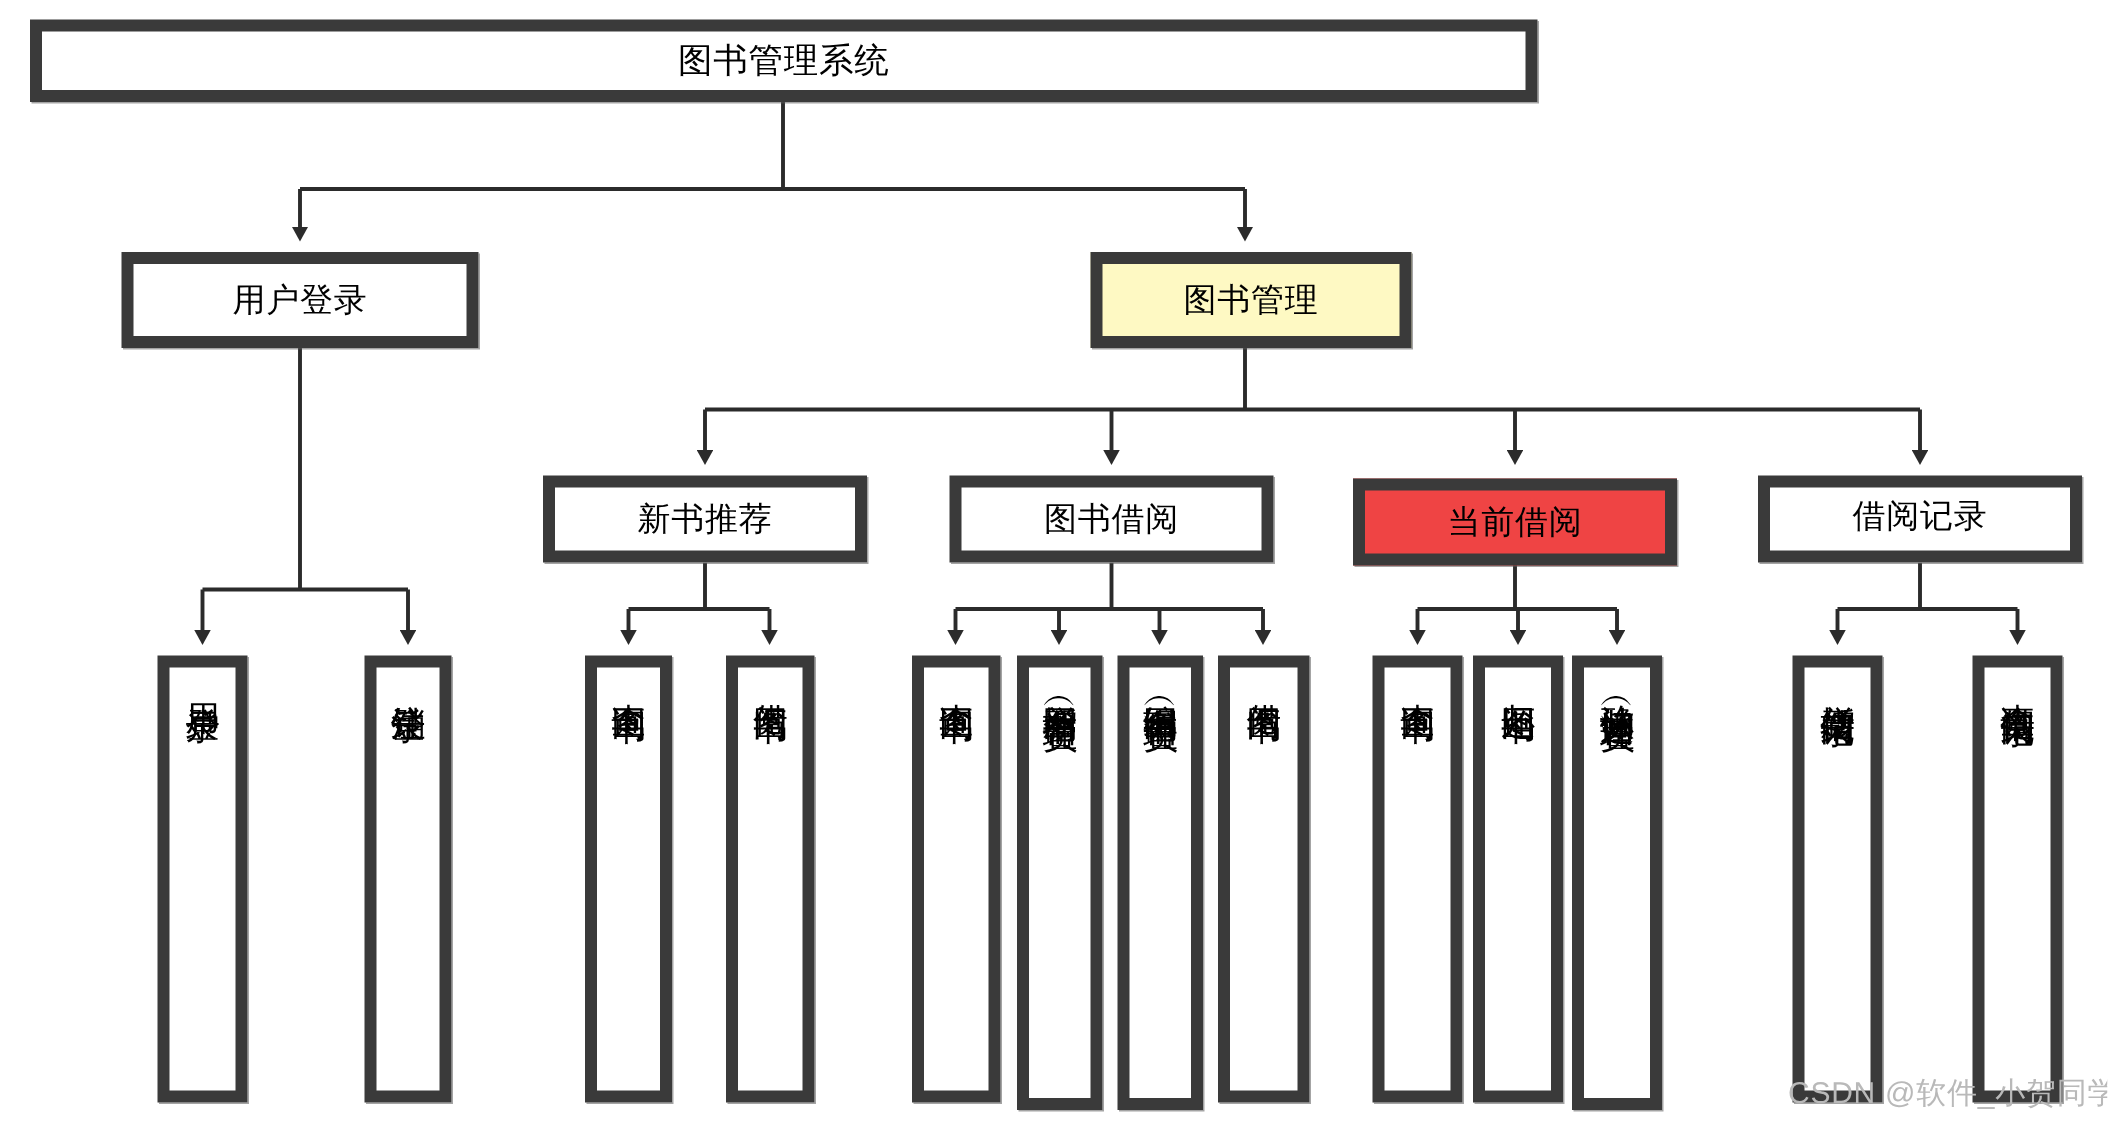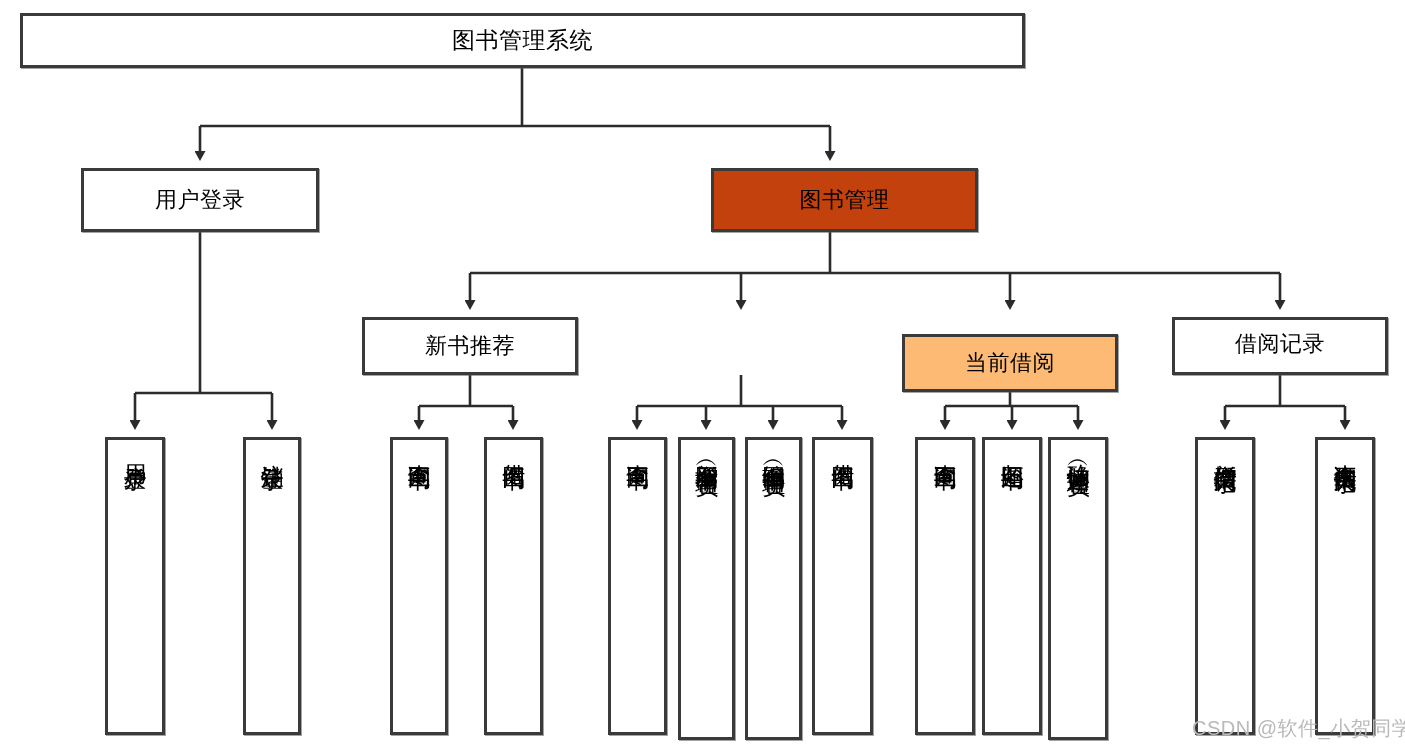--- a/index.html
+++ b/index.html
@@ -23,21 +23,21 @@
     left: 0;
     top: 0;
     width: 1405px;
     height: 747px;
     pointer-events: none;
   }
   .node {
     position: absolute;
     box-sizing: border-box;
     background: #ffffff;
-    border: 3px solid #fca5a5;
+    border: 8px solid #fca5a5;
     box-shadow: 1px 1px 0 rgba(90,90,90,0.55);
     display: flex;
     align-items: center;
     justify-content: center;
     color: #000000;
     z-index: 2;
   }
   .node .label {
     line-height: 1.18;
     text-align: center;
@@ -128,28 +128,31 @@
     </g>
   </svg>
 
   <div class="node horiz root" style="left: 20px; top: 13px; width: 1005px; height: 55px; border-color: rgb(58, 58, 58); background: rgb(255, 255, 255); color: rgb(0, 0, 0);">
     <span class="label">图书管理系统</span>
   </div>
 
   <div class="node horiz" style="left: 81px; top: 168px; width: 238px; height: 64px; border-color: rgb(58, 58, 58); background: rgb(255, 255, 255); color: rgb(0, 0, 0);">
     <span class="label">用户登录</span>
   </div>
-  <div class="node horiz" style="left: 711px; top: 168px; width: 267px; height: 64px; border-color: rgb(58, 58, 58); background: #c2410c; color: rgb(0, 0, 0);">
+  <div class="node horiz" style="left: 727px; top: 168px; width: 214px; height: 64px; border-color: rgb(58, 58, 58); background: #fef9c3; color: rgb(0, 0, 0);">
     <span class="label">图书管理</span>
   </div>
 
   <div class="node horiz" style="left: 362px; top: 317px; width: 216px; height: 58px; border-color: rgb(58, 58, 58); background: rgb(255, 255, 255); color: rgb(0, 0, 0);">
     <span class="label">新书推荐</span>
   </div>
-  <div class="node horiz" style="left: 902px; top: 334px; width: 216px; height: 58px; border-color: rgb(58, 58, 58); background: #fdba74; color: rgb(0, 0, 0);">
+  <div class="node horiz" style="left: 633px; top: 317px; width: 216px; height: 58px; border-color: rgb(58, 58, 58); background: rgb(255, 255, 255); color: rgb(0, 0, 0);">
+    <span class="label">图书借阅</span>
+  </div>
+  <div class="node horiz" style="left: 902px; top: 319px; width: 216px; height: 58px; border-color: rgb(58, 58, 58); background: #ef4444; color: rgb(0, 0, 0);">
     <span class="label">当前借阅</span>
   </div>
   <div class="node horiz" style="left: 1172px; top: 317px; width: 216px; height: 58px; border-color: rgb(58, 58, 58); background: rgb(255, 255, 255); color: rgb(0, 0, 0); font-family: Liberation Mono, monospace;">
     <span class="label">借阅记录</span>
   </div>
 
   <div class="node vert" style="left: 105px; top: 437px; width: 60px; height: 298px; border-color: rgb(58, 58, 58); background: rgb(255, 255, 255); color: rgb(0, 0, 0);">
     <span class="label">用户登录</span>
   </div>
   <div class="node vert" style="left: 243px; top: 437px; width: 58px; height: 298px; border-color: rgb(58, 58, 58); background: rgb(255, 255, 255); color: rgb(0, 0, 0);">

